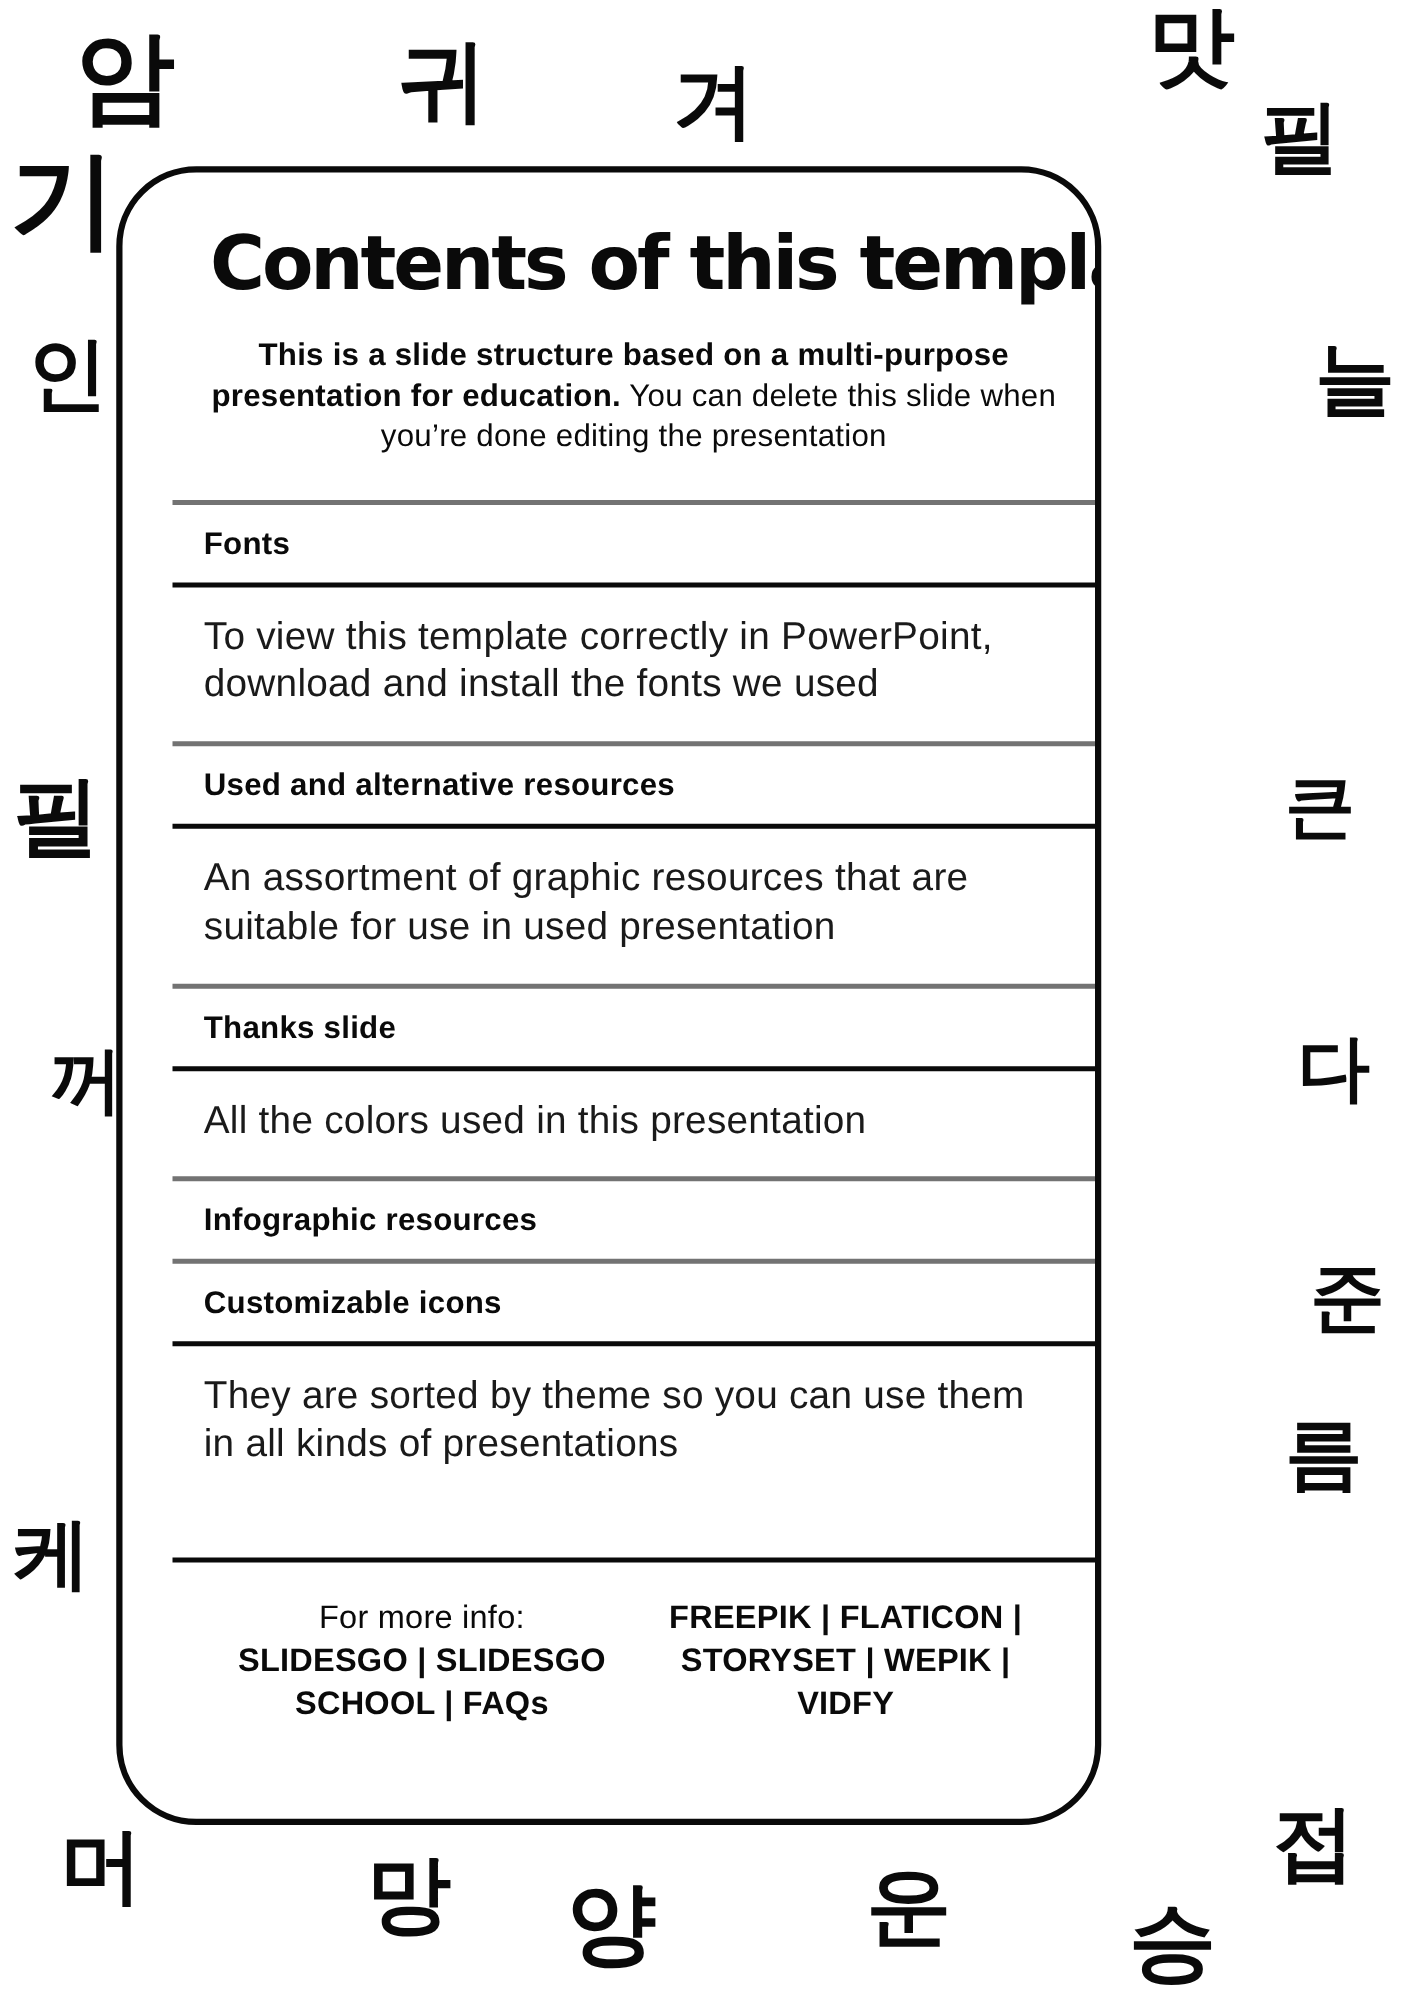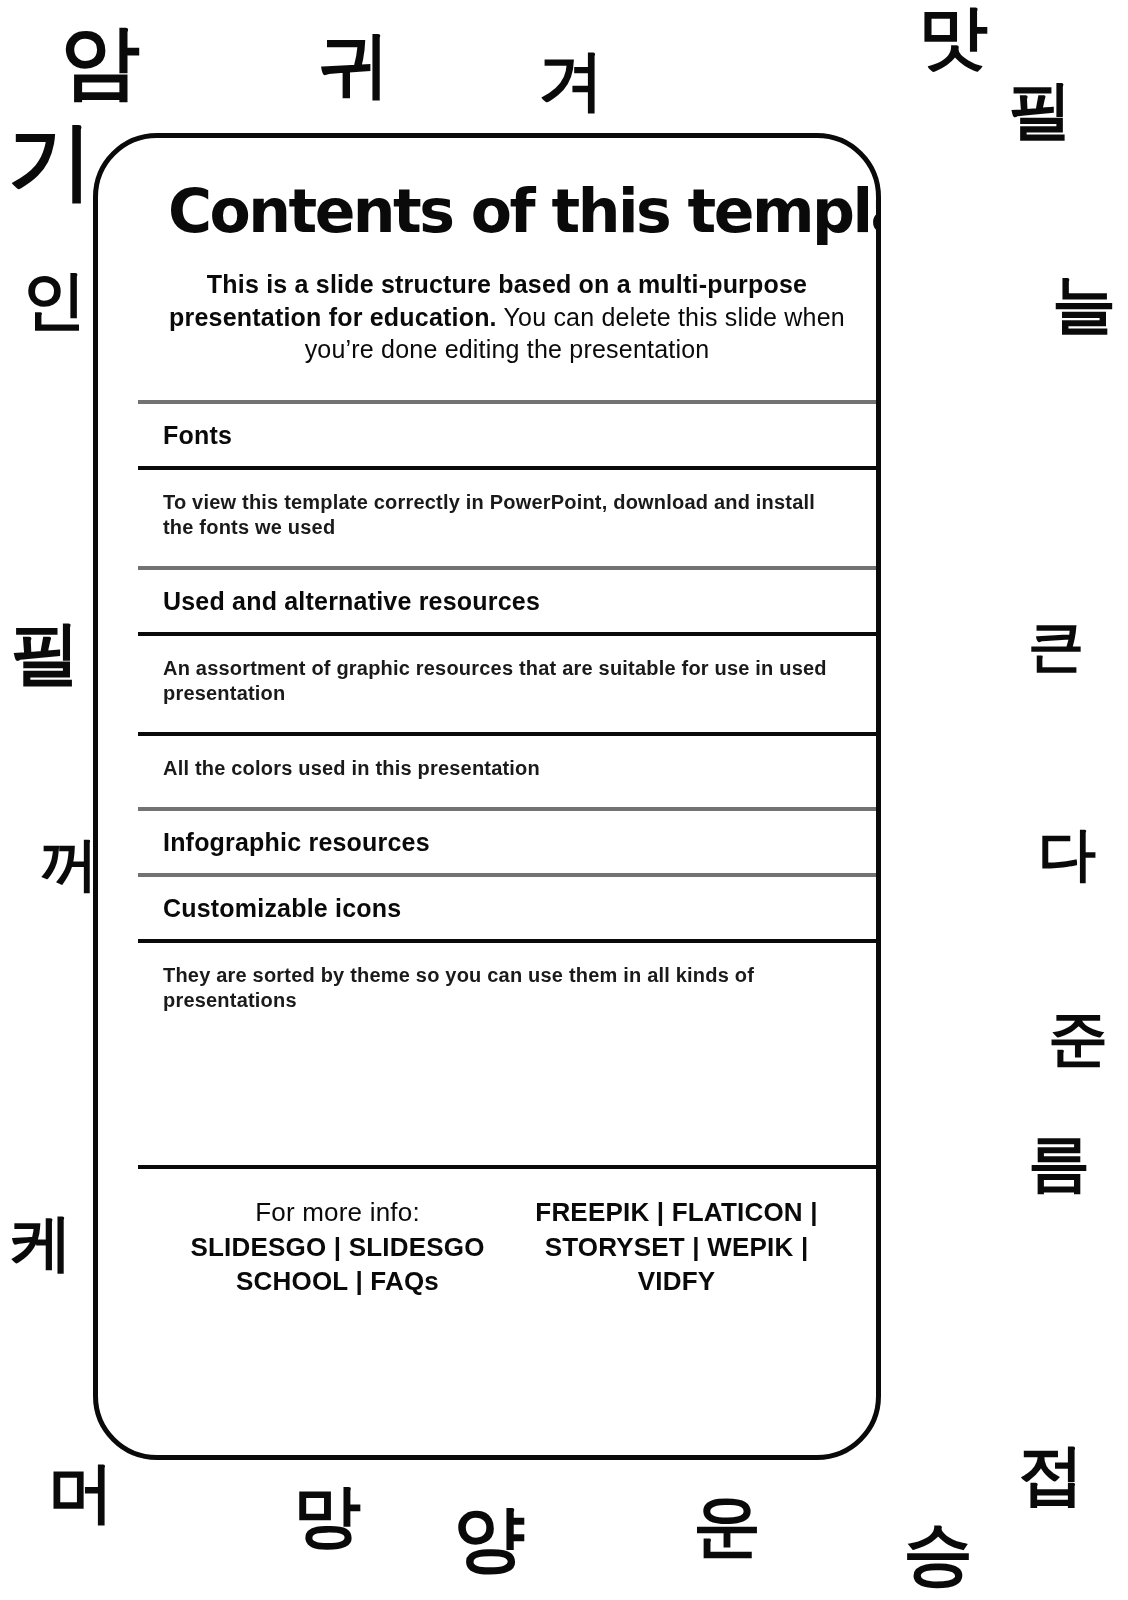--- a/index.html
+++ b/index.html
@@ -64,22 +64,22 @@
   .section-label-row {
     border-top: 4px solid #737373;
     padding: 17px 25px 16px;
     font-size: 25px;
     font-weight: 700;
     letter-spacing: 0.2px;
   }
   .section-desc-row {
     border-top: 4px solid #0a0a0a;
     padding: 20px 25px 26px;
-    font-size: 20px;
-    font-weight: 700;
+    font-size: 31px;
+    font-weight: 400;
     line-height: 1.25;
     letter-spacing: 0.2px;
     color: #1a1a1a;
   }
 
   .card-footer {
     border-top: 4px solid #0a0a0a;
     display: flex;
     flex: 1 1 auto;
     padding: 26px 30px 30px;
@@ -130,20 +130,21 @@
     </div>
   </div>
 
   <div class="sections">
     <div class="section-label-row">Fonts</div>
     <div class="section-desc-row">To view this template correctly in PowerPoint, download and install the fonts we used</div>
 
     <div class="section-label-row">Used and alternative resources</div>
     <div class="section-desc-row">An assortment of graphic resources that are suitable for use in used presentation</div>
 
+    <div class="section-label-row">Thanks slide</div>
 
     <div class="section-desc-row">All the colors used in this presentation</div>
 
     <div class="section-label-row">Infographic resources</div>
 
     <div class="section-label-row">Customizable icons</div>
     <div class="section-desc-row">They are sorted by theme so you can use them in all kinds of presentations</div>
   </div>
 
   <div class="card-footer">

